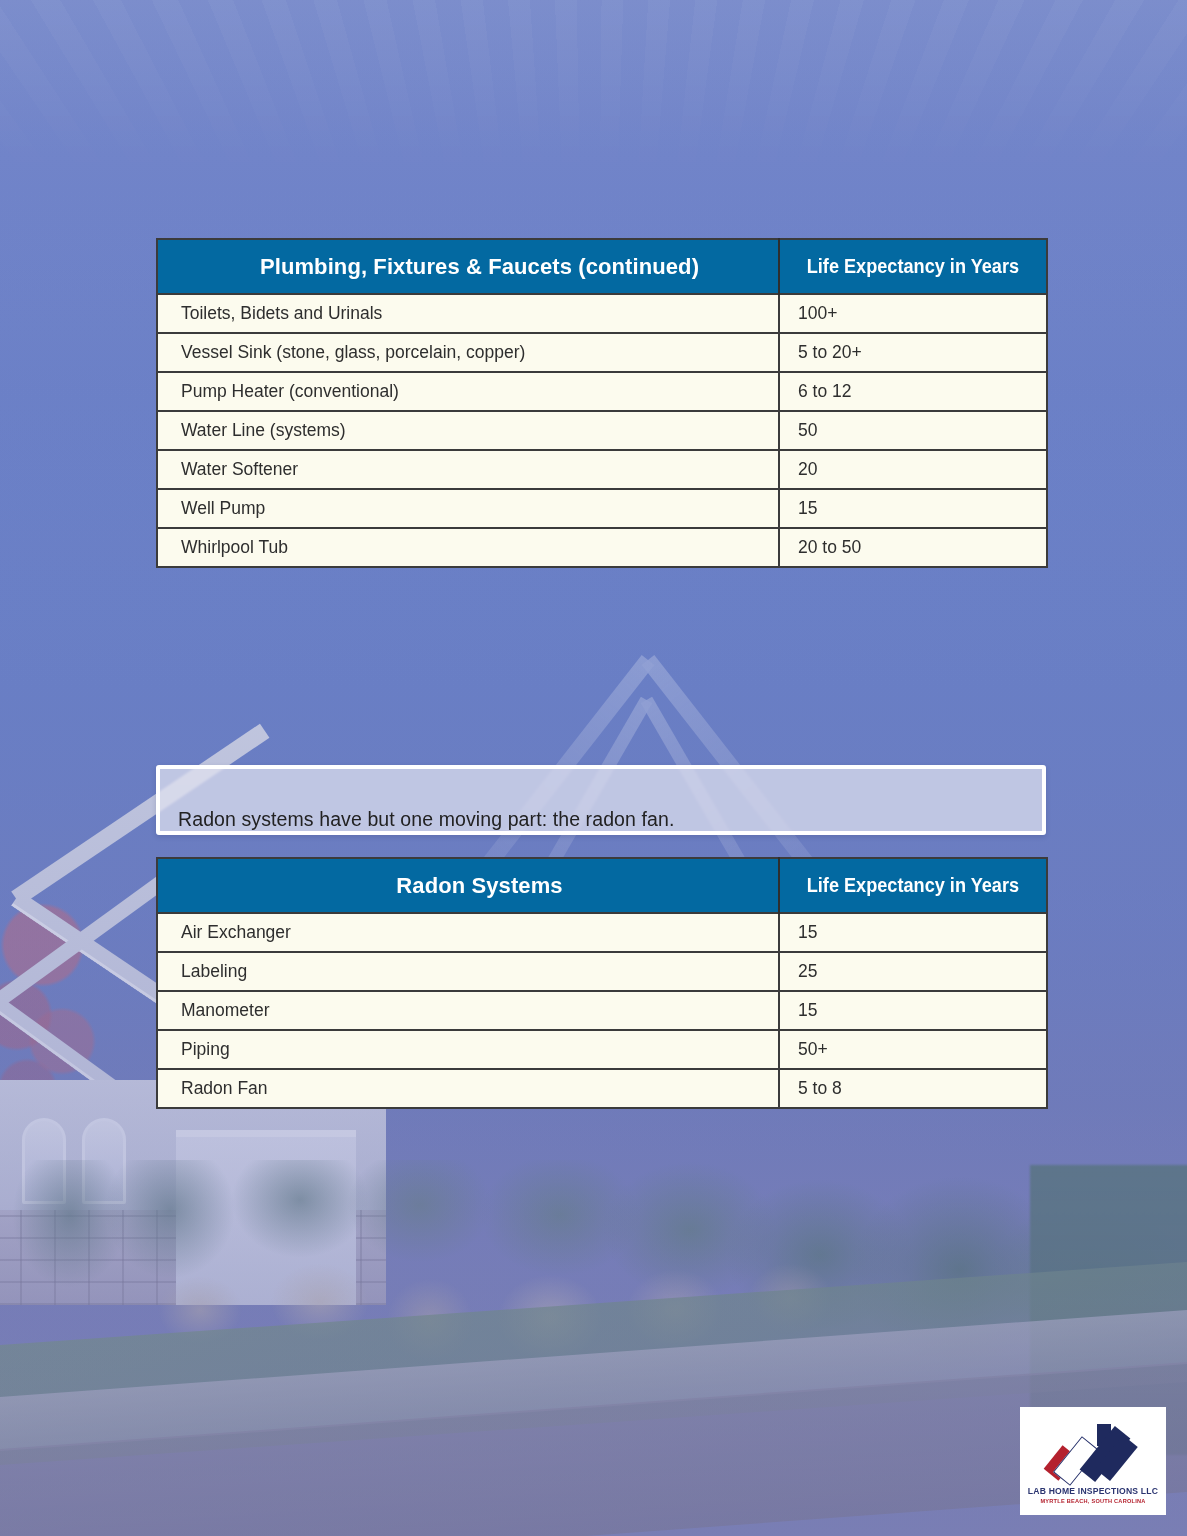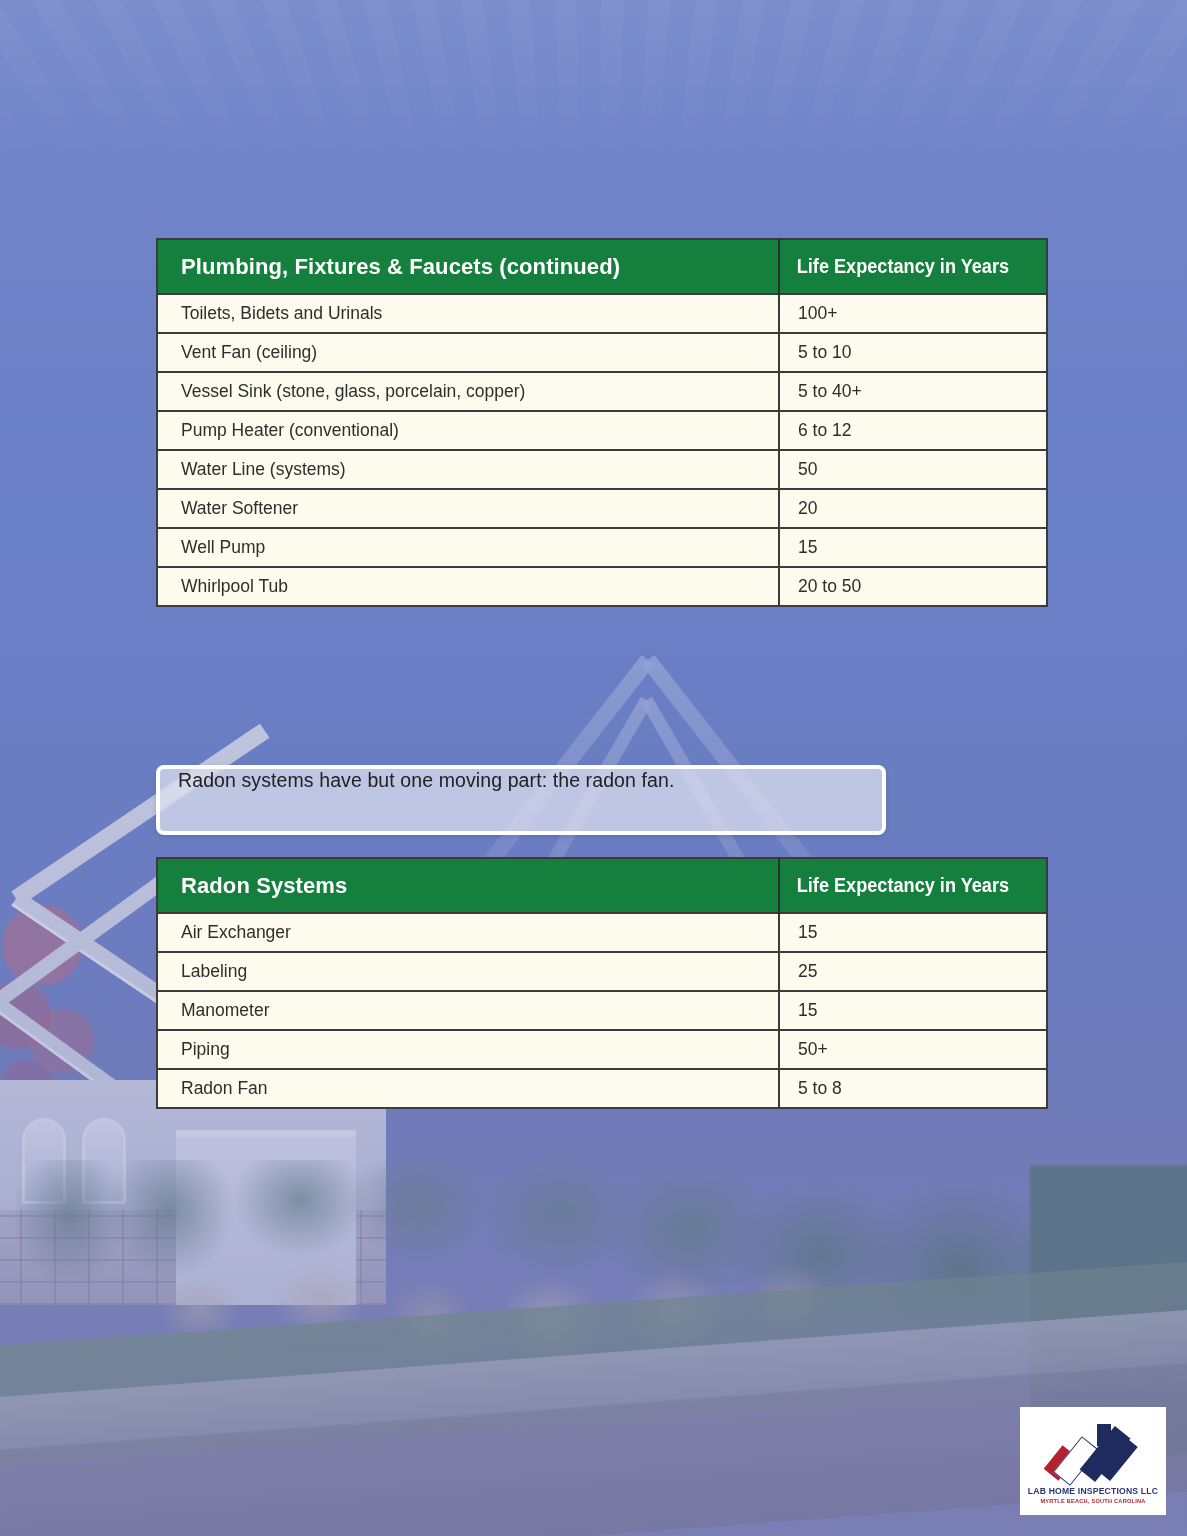--- a/index.html
+++ b/index.html
@@ -208,23 +208,23 @@
     table-layout: fixed;
     background: #fcfbee;
   }
   table.lifetable.t1 { left: 156px; top: 238px; width: 890px; }
   table.lifetable.t2 { left: 156px; top: 857px; width: 890px; border-radius: 14px; }
 
   table.lifetable col.c-item { width: 622px; }
   table.lifetable col.c-life { width: 268px; }
 
   table.lifetable thead th {
-    background: #15803d;
+    background: #0369a1;
     color: #ffffff;
-    text-align: left;
+    text-align: center;
     height: 55px;
     vertical-align: middle;
     border-right: 2px solid #2e2e2e;
   }
   table.lifetable thead th:last-child { border-right: none; }
 
   .th-item {
     font-size: 22px;
     font-weight: bold;
     letter-spacing: .1px;
@@ -255,27 +255,27 @@
   table.lifetable tbody td.life {
     padding-left: 18px;
     border-right: none;
   }
 
   
   .callout {
     position: absolute;
     left: 156px;
     top: 765px;
-    width: 730px;
+    width: 890px;
     height: 70px;
     border: 4px solid #ffffff;
-    border-radius: 8px;
+    border-radius: 3px;
     background: rgba(225,226,240,.72);
     display: flex;
-    align-items: flex-start;
+    align-items: flex-end;
     box-shadow: 0 2px 5px rgba(40,50,90,.18);
     backdrop-filter: blur(1px);
   }
   .callout-text {
     font-size: 19.5px;
     color: #222222;
     padding-left: 18px;
     letter-spacing: .1px;
   }
 
@@ -391,26 +391,22 @@
             <span class="th-life">Life Expectancy in Years</span>
           </th>
         </tr>
       </thead>
       <tbody>
         <tr>
           <td>Toilets, Bidets and Urinals</td>
           <td class="life">100+</td>
         </tr>
         <tr>
-          <td>Vent Fan (ceiling)</td>
-          <td class="life">5 to 10</td>
-        </tr>
-        <tr>
           <td>Vessel Sink (stone, glass, porcelain, copper)</td>
-          <td class="life">5 to 40+</td>
+          <td class="life">5 to 20+</td>
         </tr>
         <tr>
           <td>Pump Heater (conventional)</td>
           <td class="life">6 to 12</td>
         </tr>
         <tr>
           <td>Water Line (systems)</td>
           <td class="life">50</td>
         </tr>
         <tr>

